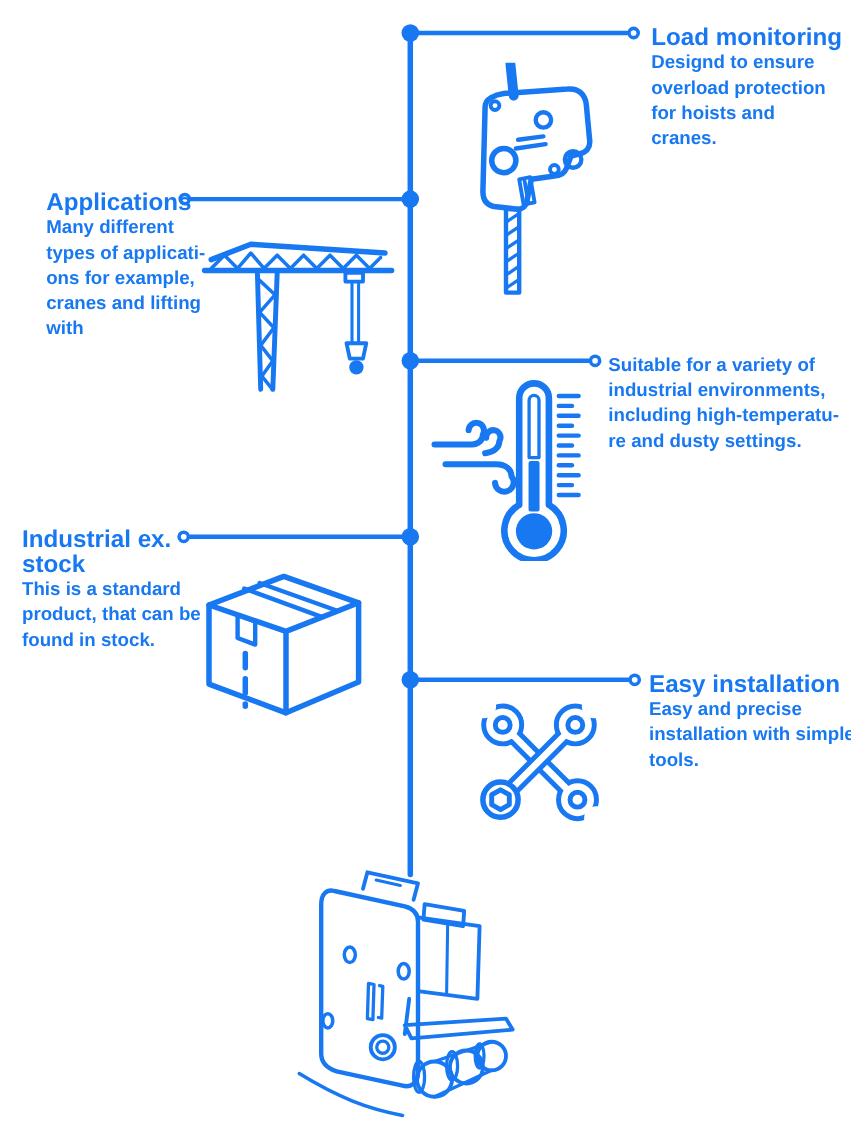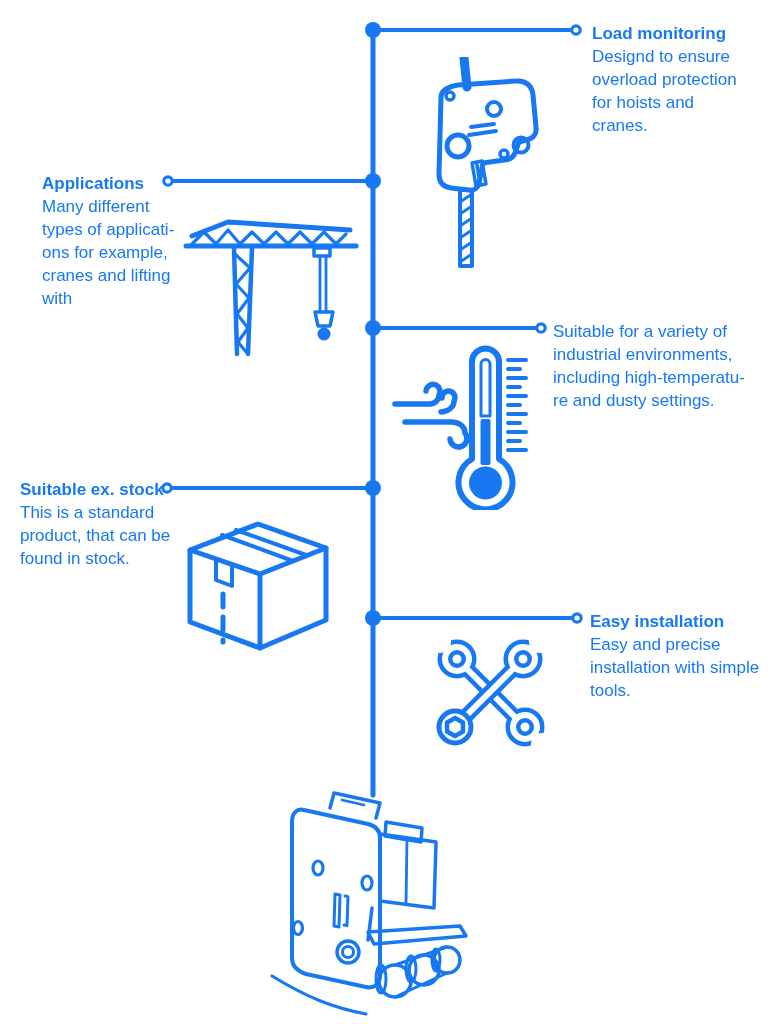--- a/index.html
+++ b/index.html
@@ -14,22 +14,22 @@
     color: var(--accent);
     overflow: hidden;
   }
   .layer { position: absolute; left: 0; top: 0; pointer-events: none; }
   .feature {
     position: absolute;
     font-size: 17px;
     line-height: 23px;
     color: var(--accent);
   }
-  .feature h3 { font-size: 17px; font-weight: bold; line-height: 23px; }
-  .feature p  { white-space: pre-line; font-weight: 400; }
+  .feature h3 { font-size: 22px; font-weight: bold; line-height: 23px; }
+  .feature p  { white-space: pre-line; font-weight: 700; }
   .icon-wrap { position: absolute; }
   svg { display: block; }
   .stroke { fill: none; stroke: var(--accent); stroke-linecap: round; stroke-linejoin: round; }
   .fillacc { fill: var(--accent); stroke: none; }
   .white { stroke: #fff; fill: none; stroke-linecap: butt; }
   .whitefill { fill: #fff; stroke: none; }
 </style>
 </head>
 <body>
 
@@ -80,21 +80,21 @@
   </div>
 
   <div class="feature" style="left:553px; top:320px; width:215px;">
     <p>Suitable for a variety of
 industrial environments,
 including high-temperatu-
 re and dusty settings.</p>
   </div>
 
   <div class="feature" style="left:20px; top:478px; width:170px;">
-    <h3>Suitable ex. stock</h3>
+    <h3>Industrial ex. stock</h3>
     <p>This is a standard
 product, that can be
 found in stock.</p>
   </div>
 
   <div class="feature" style="left:590px; top:610px; width:190px;">
     <h3>Easy installation</h3>
     <p>Easy and precise
 installation with simple
 tools.</p>

